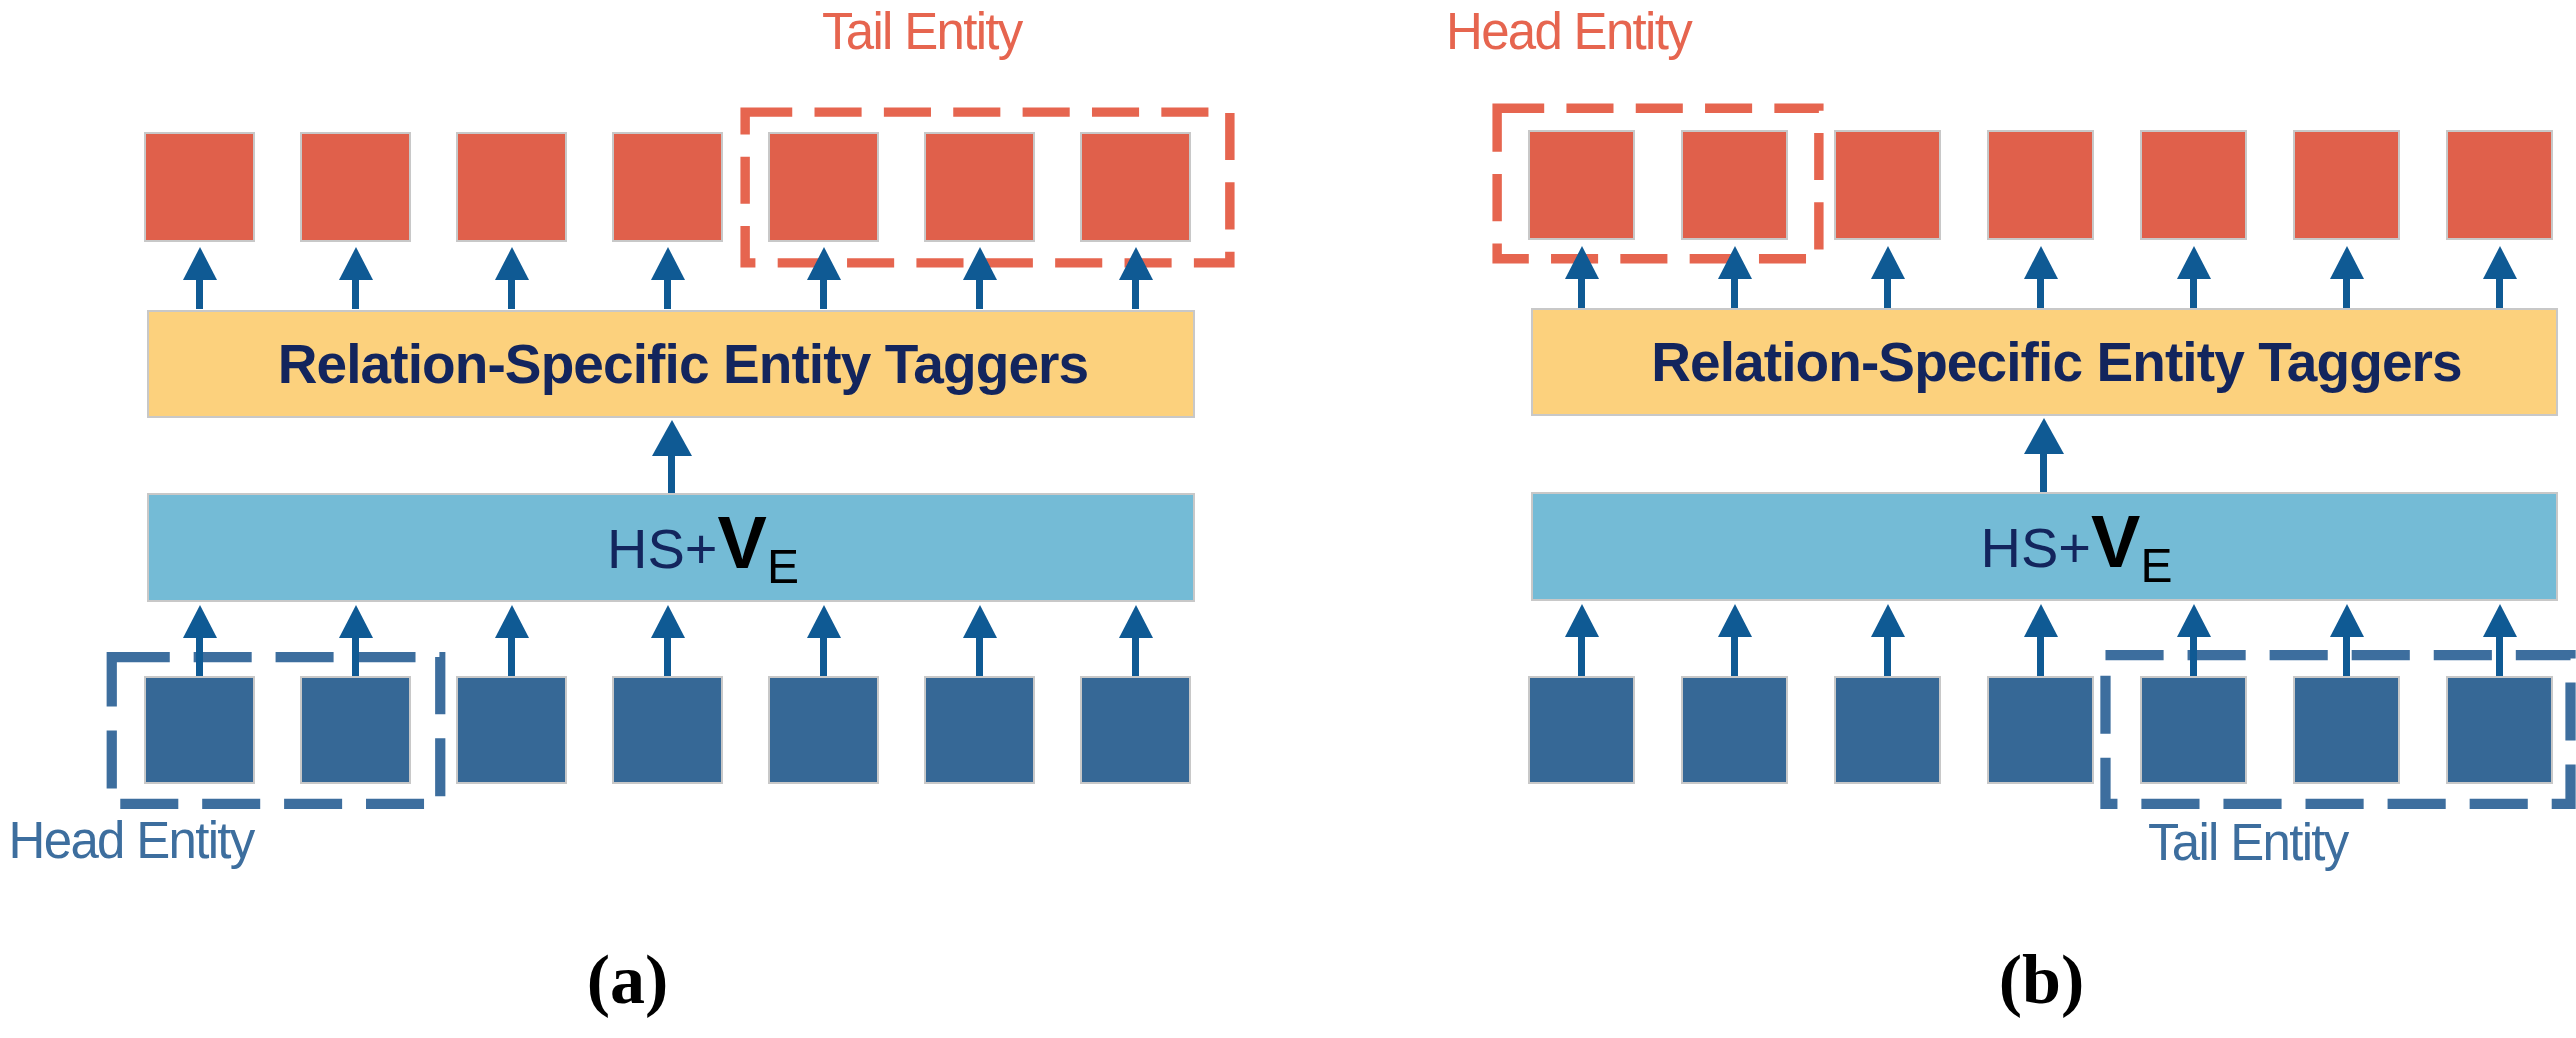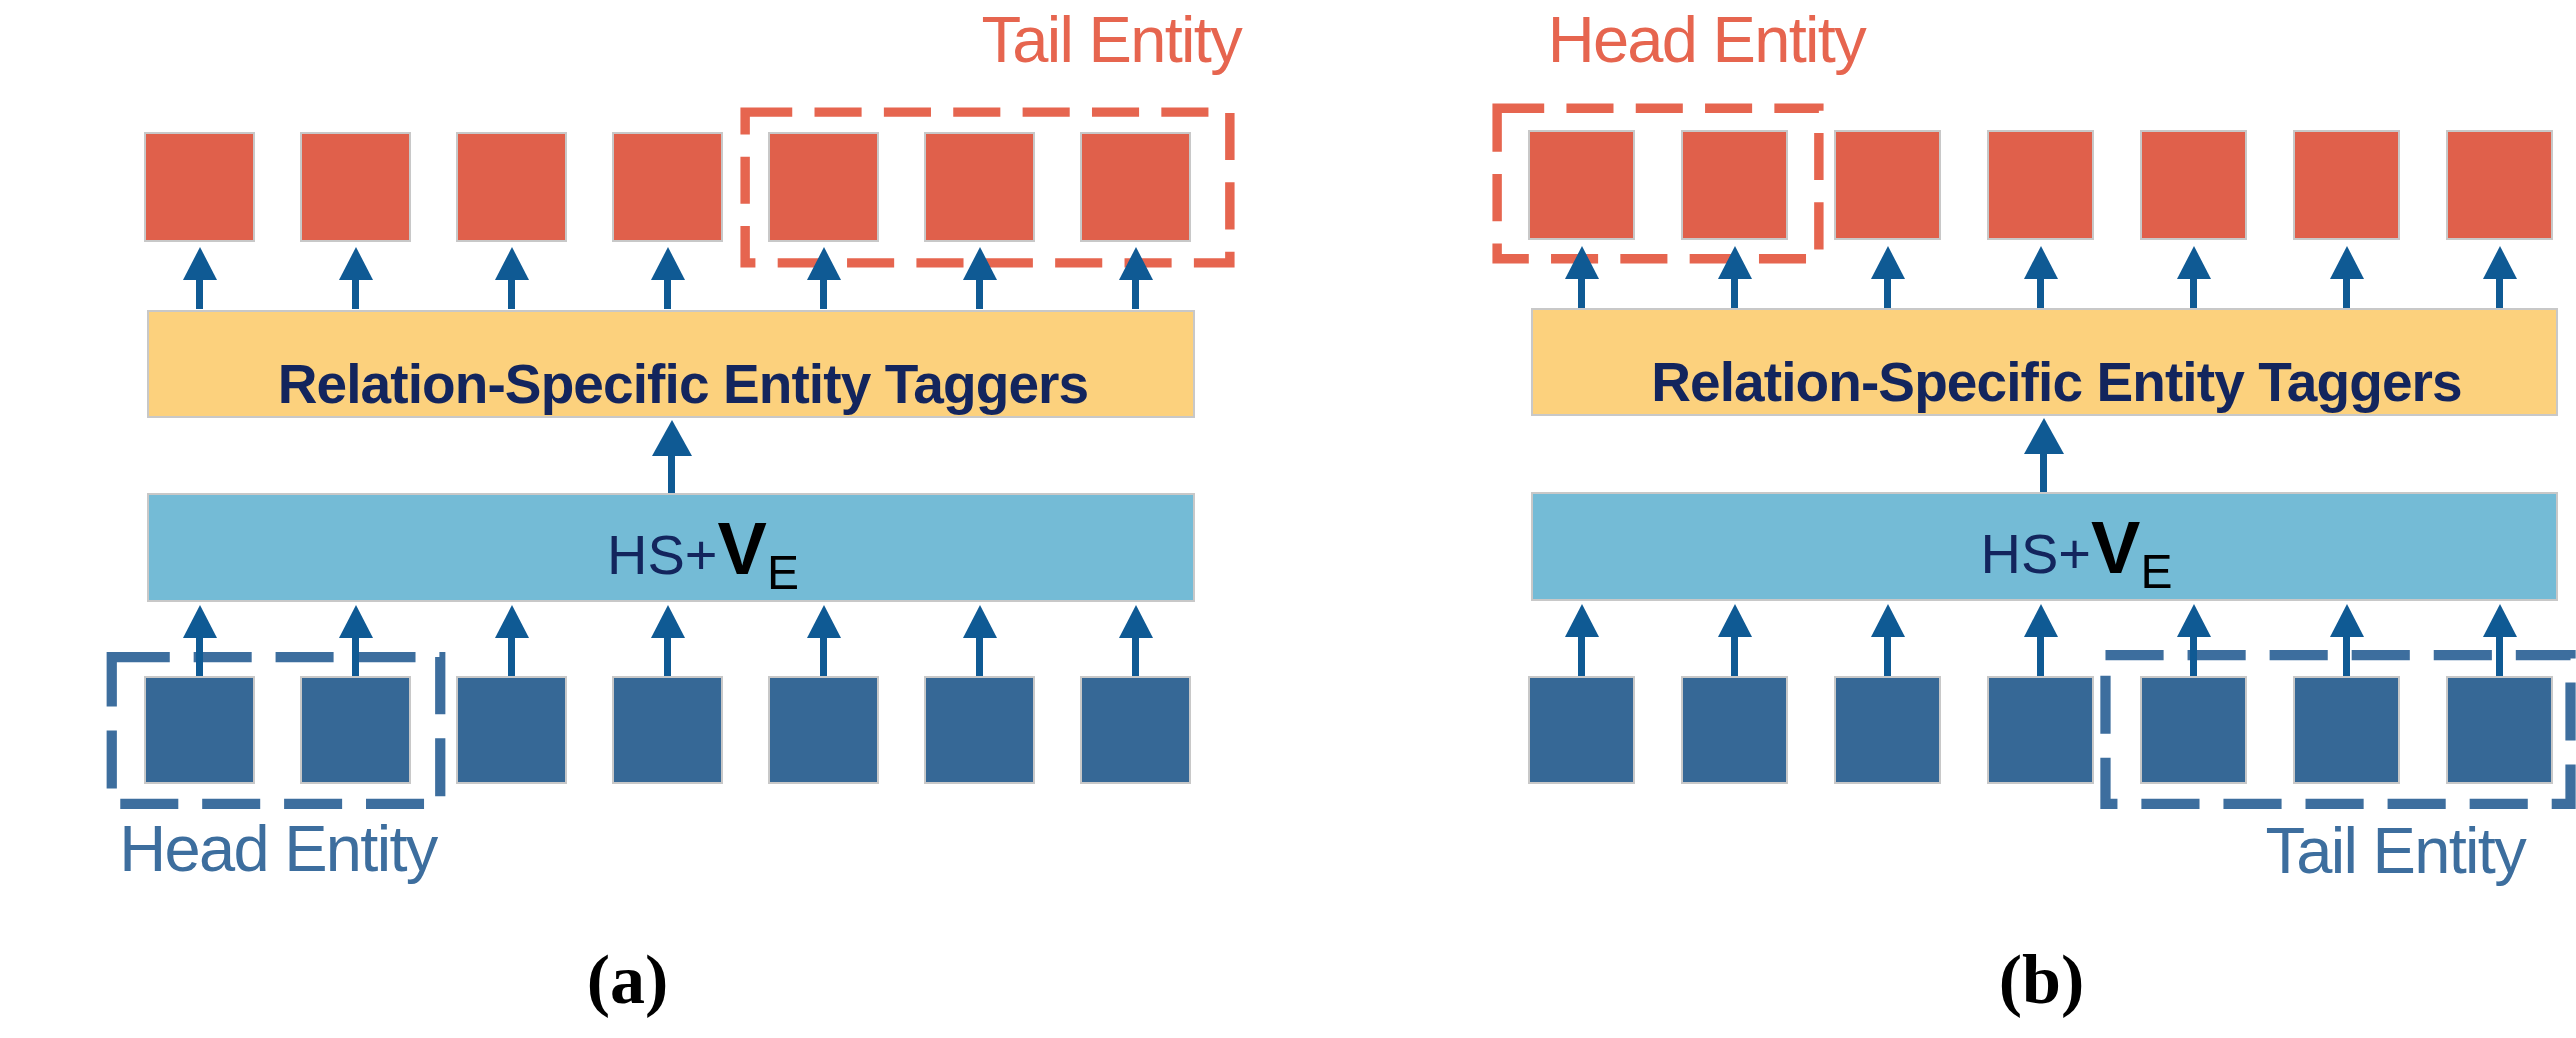--- a/index.html
+++ b/index.html
@@ -11,42 +11,42 @@
   .row{position:absolute;display:flex;}
   .row-a{gap:45px;}
   .row-b{gap:46px;}
   .sq{box-sizing:border-box;border:2.6px solid #c8c8c8;}
   .sq-a{width:111px;}
   .sq-b{width:107px;}
   .sq.red{background:#e0604b;}
   .sq.blue{background:#366896;}
   
   .bar{position:absolute;box-sizing:border-box;border:2.6px solid #c8c8c8;
-       display:flex;align-items:flex-end;justify-content:center;padding-left:24px;}
+       display:flex;align-items:center;justify-content:center;padding-left:24px;}
   .bar.yellow{background:#fcd17d;}
   .bar.lightblue{background:#74bbd6;}
   .tagger-text{color:#13255d;font-weight:bold;font-size:55px;letter-spacing:-0.9px;white-space:nowrap;}
   .enc-text{color:#13255d;font-size:56px;white-space:nowrap;margin-left:40px;}
   .enc-text .v{color:#000000;font-weight:bold;font-size:74px;}
   .enc-text .sub{color:#000000;font-size:48px;vertical-align:-15.4px;}
   
   .arrow-cell{display:flex;justify-content:center;}
   .arrow-cell.a{width:111px;}
   .arrow-cell.b{width:107px;}
   .arrow{display:flex;flex-direction:column;align-items:center;height:100%;}
   .arrow .head{width:0;height:0;
     border-left:17px solid transparent;border-right:17px solid transparent;
     border-bottom:33px solid #0f5a94;}
   .arrow .stem{width:6.8px;flex:1;background:#0f5a94;}
   .arrow.single{position:absolute;width:41px;}
   .arrow.single .head{border-left-width:20.5px;border-right-width:20.5px;border-bottom-width:36px;}
   .arrow.single .stem{width:7.7px;}
   
-  .entity-label{position:absolute;font-size:65px;letter-spacing:-1.7px;
-    text-align:right;white-space:nowrap;}
+  .entity-label{position:absolute;font-size:51px;letter-spacing:-1.7px;
+    text-align:left;white-space:nowrap;}
   .red-text{color:#e6654f;}
   .blue-text{color:#3d6e9e;}
   .caption{position:absolute;font-family:"Liberation Serif",serif;font-weight:bold;
     font-size:70px;color:#000;text-align:center;}
   svg.dash{position:absolute;overflow:visible;}
 </style>
 </head>
 <body>
 
 <div class="canvas">

